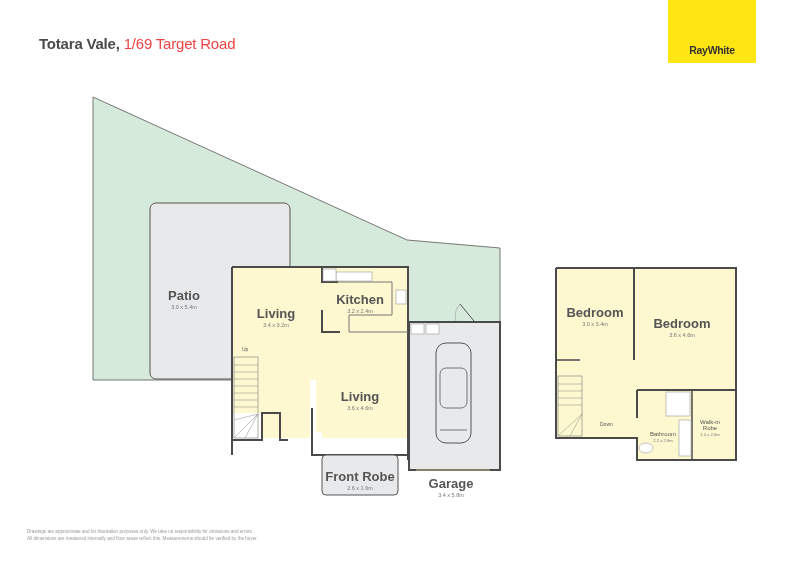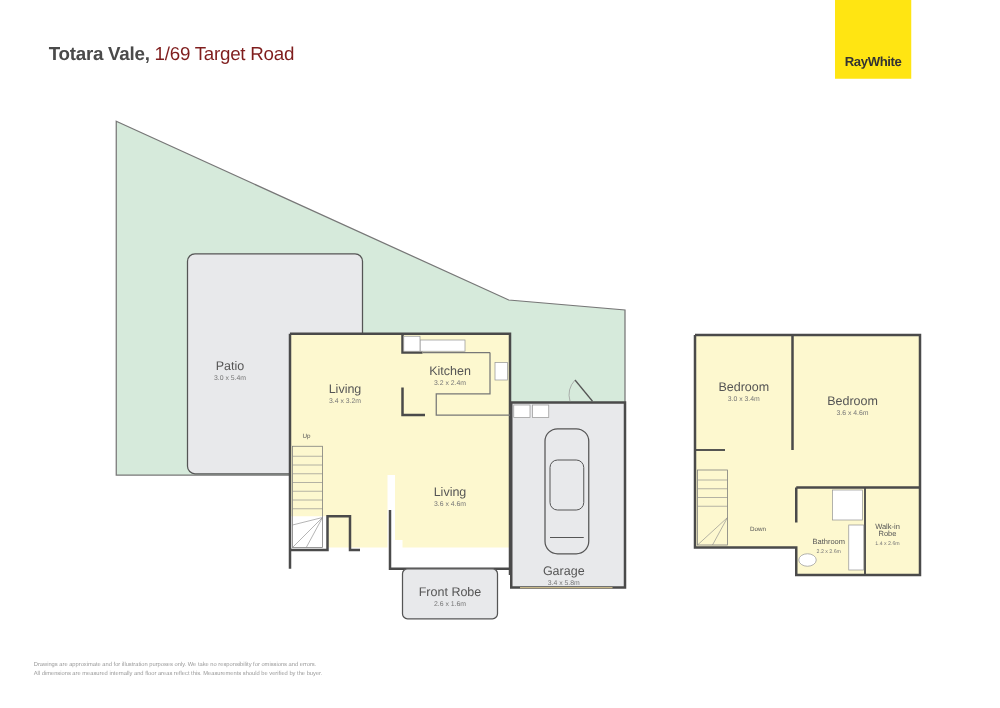--- a/index.html
+++ b/index.html
@@ -1,24 +1,24 @@
 <!DOCTYPE html>
 <html style="--brand: #ffe512;"><head>
   <meta charset="utf-8">
   <style>
     html, body { margin: 0; padding: 0; background: #ffffff; }
     body { width: 800px; height: 566px; position: relative; overflow: hidden; font-family: "Liberation Sans", sans-serif; }
     .title { position: absolute; left: 27px; top: 35px; font-size: 15px; color: #555; letter-spacing: -0.2px; }
     .title .suburb { font-weight: bold; color: #4a4a4a; margin-left: 12px; }
-    .title .addr { color: #7f1d1d; }
-    .logo { position: absolute; left: 668px; top: 0; width: 61px; height: 63px; background: var(--brand, #ffe512); }
+    .title .addr { color: #ef4444; }
+    .logo { position: absolute; left: 668px; top: 0; width: 88px; height: 63px; background: var(--brand, #ffe512); }
     .logo span { position: absolute; left: 0; right: 0; bottom: 7px; text-align: center; font-weight: bold; font-size: 10.5px; color: #333; letter-spacing: -0.3px; }
     svg.plan { position: absolute; left: 0; top: 0; }
     .lbl { position: absolute; text-align: center; transform: translateX(-50%); white-space: nowrap; }
-    .lbl .n { display: block; color: #555; font-size: 10px; font-weight: normal; }
+    .lbl .n { display: block; color: #555; font-size: 13px; font-weight: bold; }
     .lbl .d { display: block; color: #777; font-size: 5.5px; margin-top: 1px; }
     .lbl.sm .n { font-size: 6px; font-weight: normal; }
     .lbl.sm .d { font-size: 4.2px; }
     .tiny { position: absolute; font-size: 5px; color: #555; }
     .disclaimer { position: absolute; left: 27px; top: 528px; font-size: 4.6px; line-height: 7px; color: #999; }
   </style>
 </head>
 <body>
 
 <div class="title">
@@ -109,21 +109,21 @@
   <span class="d">3.4 x 3.2m</span>
 </div>
 <div class="lbl" style="left:360px;top:292px;">
   <span class="n">Kitchen</span>
   <span class="d">3.2 x 2.4m</span>
 </div>
 <div class="lbl" style="left:360px;top:389px;">
   <span class="n">Living</span>
   <span class="d">3.6 x 4.6m</span>
 </div>
-<div class="lbl" style="left:451px;top:452px;text-align:center;">
+<div class="lbl" style="left:451px;top:476px;text-align:center;">
   <span class="n">Garage</span>
   <span class="d">3.4 x 5.8m</span>
 </div>
 <div class="lbl" style="left:360px;top:469px;">
   <span class="n">Front Robe</span>
   <span class="d">2.6 x 1.6m</span>
 </div>
 <span class="tiny" style="left:242px;top:346px;">Up</span>
 
 <div class="lbl" style="left:595px;top:305px;">

